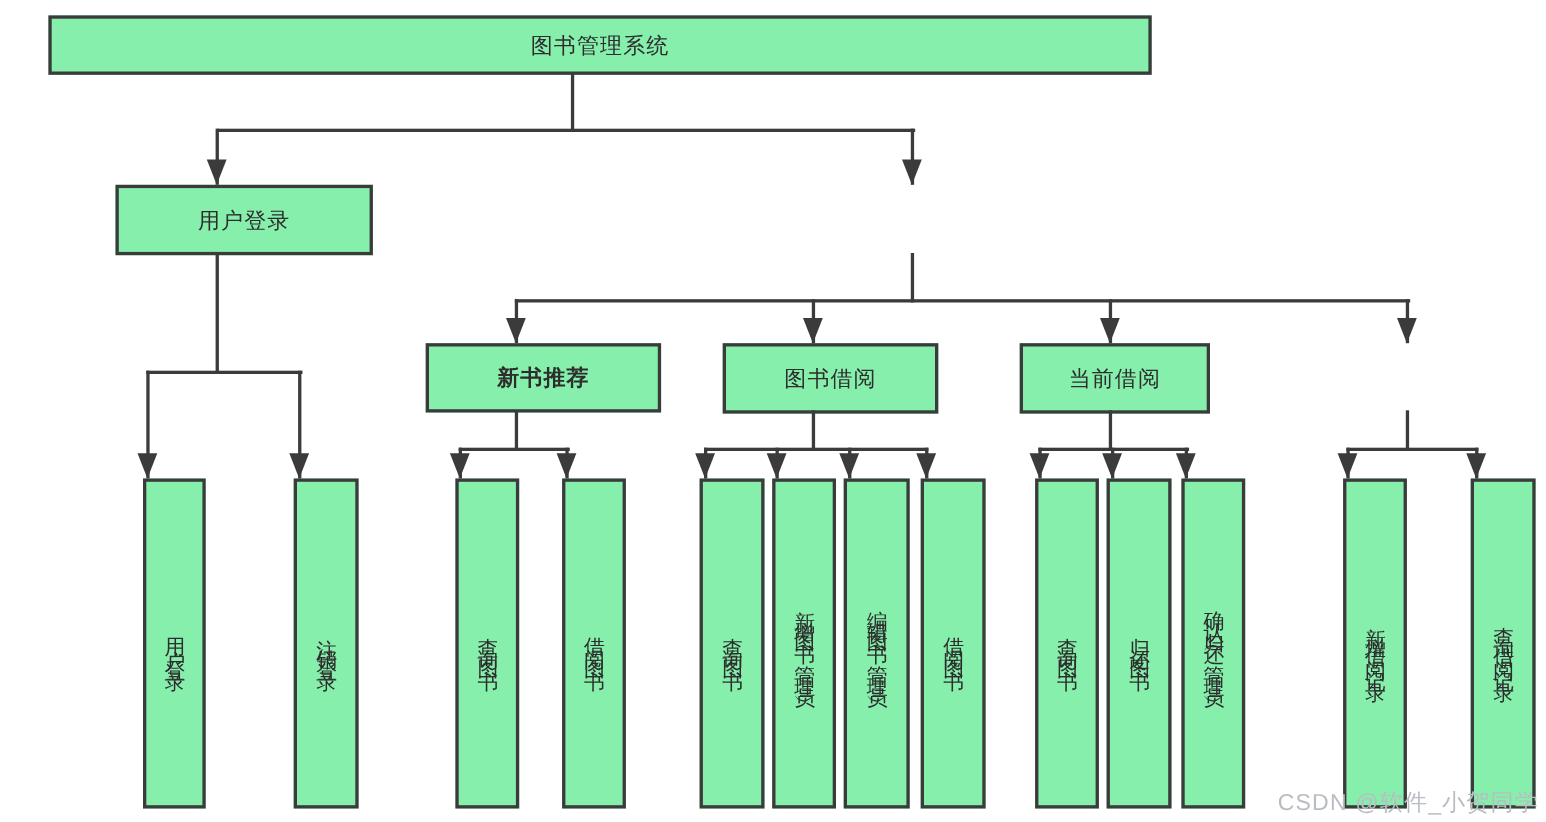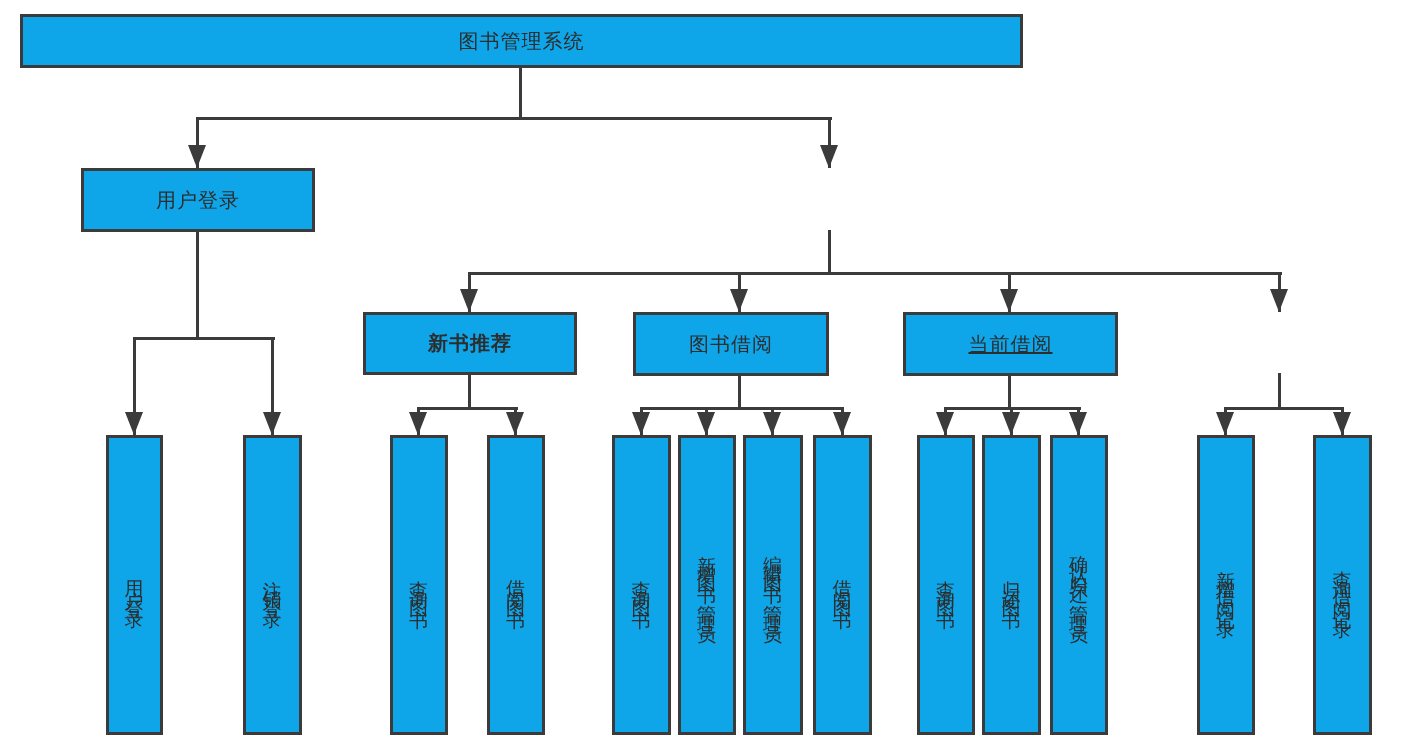--- a/index.html
+++ b/index.html
@@ -6,27 +6,28 @@
   #stage{
     position:relative;
     width:1405px;height:747px;
     background:var(--background,#ffffff);
     font-family:"Liberation Sans","DejaVu Sans",sans-serif;
     overflow:hidden;
   }
   .box{
     position:absolute;
     box-sizing:border-box;
-    background:#0ea5e9;
+    background:#86efac;
     border:3px solid var(--line,#3b3b3b);
     color:var(--text,#2d2d2d);
     display:flex;align-items:center;justify-content:center;
     font-size:20px;
     letter-spacing:1px;
     white-space:nowrap;
+    margin-left:24px;
   }
   .vbox{
     writing-mode:vertical-rl;
     text-orientation:mixed;
     font-size:19px;
     letter-spacing:10px;
     line-height:1;
     white-space:normal;
     padding:6px 0;
   }
@@ -50,21 +51,21 @@
 <body>
 
 <div id="stage">
 
   <div class="box" style="left:20px;top:14px;width:1003px;height:54px;">图书管理系统</div>
 
   <div class="box" style="left:81px;top:168px;width:234px;height:64px;">用户登录</div>
 
   <div class="box" style="left:363px;top:312px;width:214px;height:63px;font-weight:bold;">新书推荐</div>
   <div class="box" style="left:633px;top:312px;width:196px;height:64px;">图书借阅</div>
-  <div class="box" style="left:903px;top:312px;width:215px;height:64px;text-decoration:underline;">当前借阅</div>
+  <div class="box" style="left:903px;top:312px;width:173px;height:64px;">当前借阅</div>
 
   <div class="box vbox" style="left:106px;top:435px;width:57px;height:300px;">用户登录</div>
   <div class="box vbox" style="left:243px;top:435px;width:59px;height:300px;">注销登录</div>
 
   <div class="box vbox" style="left:390px;top:435px;width:58px;height:300px;">查询图书</div>
   <div class="box vbox" style="left:487px;top:435px;width:58px;height:300px;">借阅图书</div>
 
   <div class="box vbox" style="left:612px;top:435px;width:59px;height:300px;">查询图书</div>
   <div class="box vbox" style="left:678px;top:435px;width:58px;height:300px;">新增图书（管理员）</div>
   <div class="box vbox" style="left:743px;top:435px;width:60px;height:300px;">编辑图书（管理员）</div>
@@ -129,14 +130,15 @@
   <div class="vl" style="left:1077px;top:407px;height:28px;"></div>
   <div class="ar" style="left:1069px;top:412px;"></div>
 
   <div class="vl" style="left:1278px;top:373px;height:37px;"></div>
   <div class="hl" style="left:1224px;top:407px;width:120px;"></div>
   <div class="vl" style="left:1224px;top:407px;height:28px;"></div>
   <div class="ar" style="left:1216px;top:412px;"></div>
   <div class="vl" style="left:1341px;top:407px;height:28px;"></div>
   <div class="ar" style="left:1333px;top:412px;"></div>
 
+  <div class="watermark">CSDN @软件_小贺同学</div>
 
 </div>
 
 </body></html>

